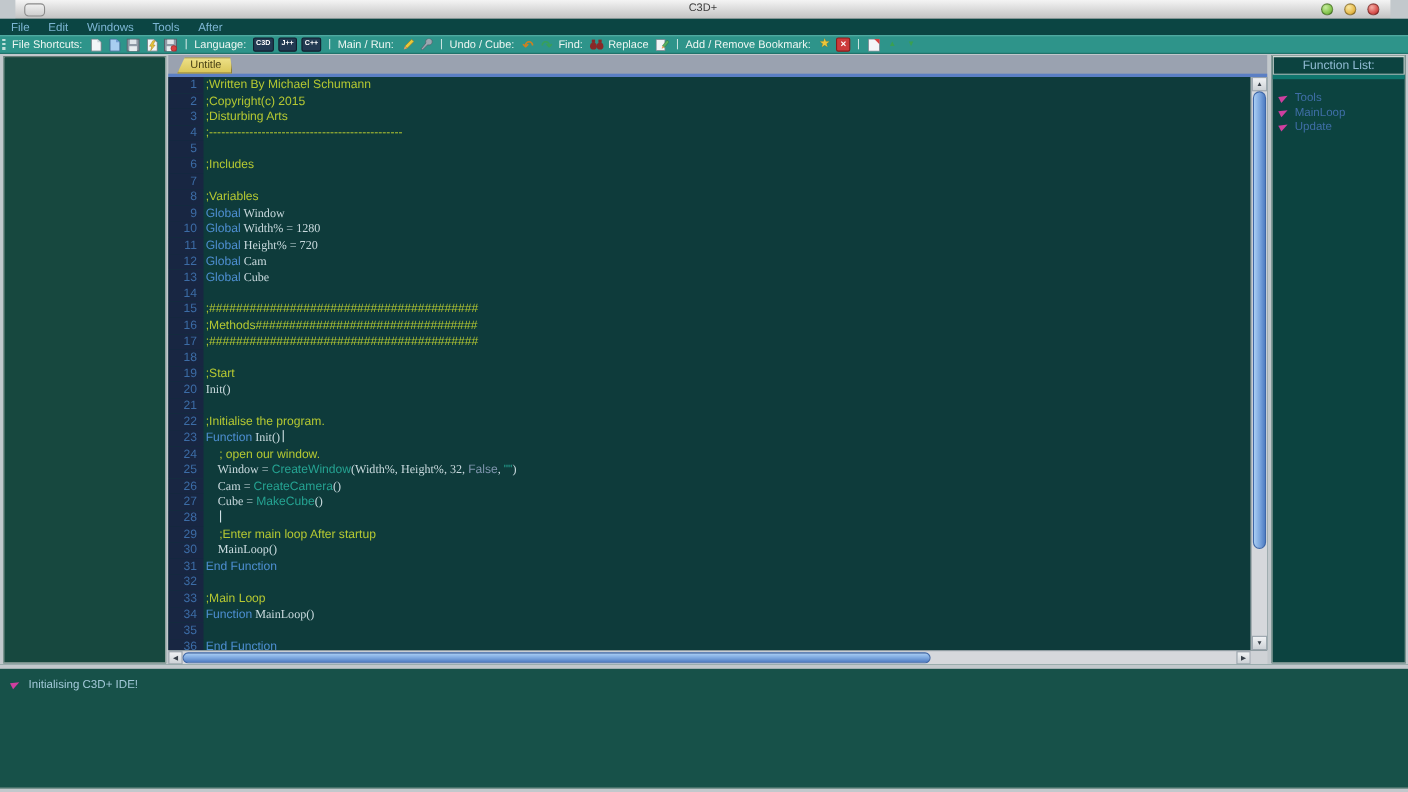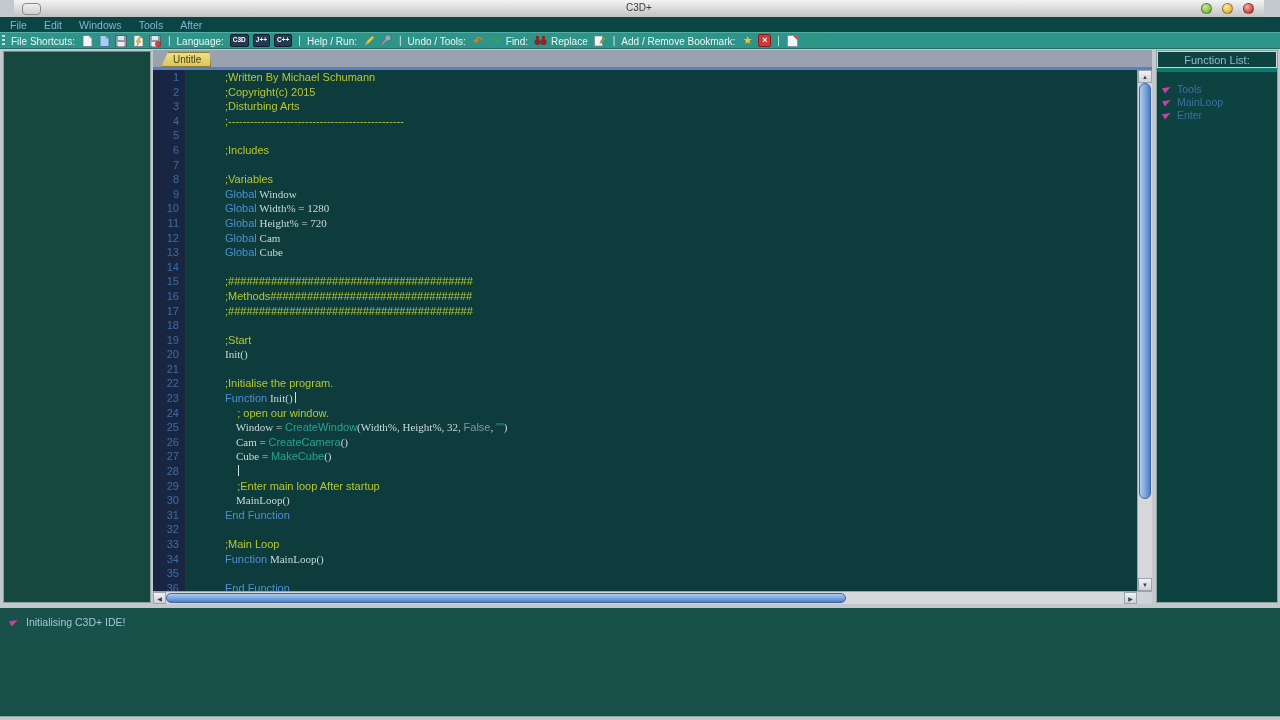--- a/index.html
+++ b/index.html
@@ -47,21 +47,21 @@
            border-bottom:3px solid #5b7fc4;}
   .tab{height:15px;background:linear-gradient(#efe28a,#d8c556);color:#4a4215;font-size:10px;
        display:flex;align-items:center;padding:0 10px 0 12px;
        clip-path:polygon(7px 0,calc(100% - 2px) 0,100% 100%,0 100%);
        box-shadow:inset 0 0 0 1px #8a7d3a;}
   .editor-wrap{position:relative;flex:1;background:#0e3b3b;overflow:hidden;}
   .code{position:absolute;top:0;left:0;right:15px;bottom:0;overflow:hidden;
         font-size:11px;line-height:14.6px;white-space:pre;}
   .cl{display:flex;height:14.6px;}
   .ln{flex:0 0 26px;background:#182642;color:#3c6ca6;text-align:right;padding-right:6px;}
-  .ct{padding-left:12px;margin-left:28px;}
+  .ct{padding-left:2px;}
   .tk-cm{color:#b5c832;}
   .tk-kw{color:#4e8fd2;}
   .tk-id{color:#c9dade;font-family:Liberation Serif, serif;}
   .tk-fn{color:#25a392;}
   .tk-bool{color:#7e95ad;}
   .tk-str{color:#25a392;}
   .caret{display:inline-block;width:1px;height:11px;background:#cfe0e4;vertical-align:-1px;margin-left:2px;}
   
   .vscroll{position:absolute;top:0;right:0;bottom:0;width:15px;background:#d6d8dc;
            border-left:1px solid #9aa4a8;display:flex;flex-direction:column;box-sizing:border-box;}
@@ -156,38 +156,38 @@
         </span>
         <span class="tb-sep">|</span>
         <span class="tb-group">
           <span class="tb-label">Language:</span>
           <span class="tb-badge">C3D</span>
           <span class="tb-badge">J++</span>
           <span class="tb-badge">C++</span>
         </span>
         <span class="tb-sep">|</span>
         <span class="tb-group">
-          <span class="tb-label">Help / Run:</span>
+          <span class="tb-label">Main / Run:</span>
           <span class="tb-icon">
             <svg width="12" height="12" viewBox="0 0 12 12">
               <g transform="rotate(45 6 6)">
                 <rect x="4.6" y="0" width="2.8" height="8.6" fill="#e8c83a" stroke="#9c7a18" stroke-width="0.5"></rect>
                 <path d="M4.6 8.6 l1.4 3 1.4 -3 z" fill="#e8a060"></path>
               </g>
             </svg>
           </span>
           <span class="tb-icon">
             <svg width="12" height="12" viewBox="0 0 12 12">
               <path d="M2 10.5 L6.8 5.7 a3 3 0 1 0 -1.6 -1.6 L1 9.3 z" fill="#9aa6b0" stroke="#525c66" stroke-width="0.6"></path>
             </svg>
           </span>
         </span>
         <span class="tb-sep">|</span>
         <span class="tb-group">
-          <span class="tb-label">Undo / Tools:</span>
+          <span class="tb-label">Undo / Cube:</span>
           <span class="tb-icon g-undo">↶</span>
           <span class="tb-icon g-redo">↷</span>
         </span>
         <span class="tb-group">
           <span class="tb-label">Find:</span>
           <span class="tb-icon">
             <svg width="13" height="11" viewBox="0 0 13 11">
               <rect x="2" y="1" width="3" height="3" fill="#8a2828"></rect>
               <rect x="8" y="1" width="3" height="3" fill="#8a2828"></rect>
               <circle cx="3.5" cy="7" r="3.1" fill="#8a2828"></circle>
@@ -260,21 +260,21 @@
           <div class="func-item">
             <span class="pink-arrow"></span>
             <span>Tools</span>
           </div>
           <div class="func-item">
             <span class="pink-arrow"></span>
             <span>MainLoop</span>
           </div>
           <div class="func-item">
             <span class="pink-arrow"></span>
-            <span>Enter</span>
+            <span>Update</span>
           </div>
         </div>
     </div>
   </div>
 
   <div class="output">
     <div class="output-msg">
       <span class="pink-arrow"></span>
       <span>Initialising C3D+ IDE!</span>
     </div>

